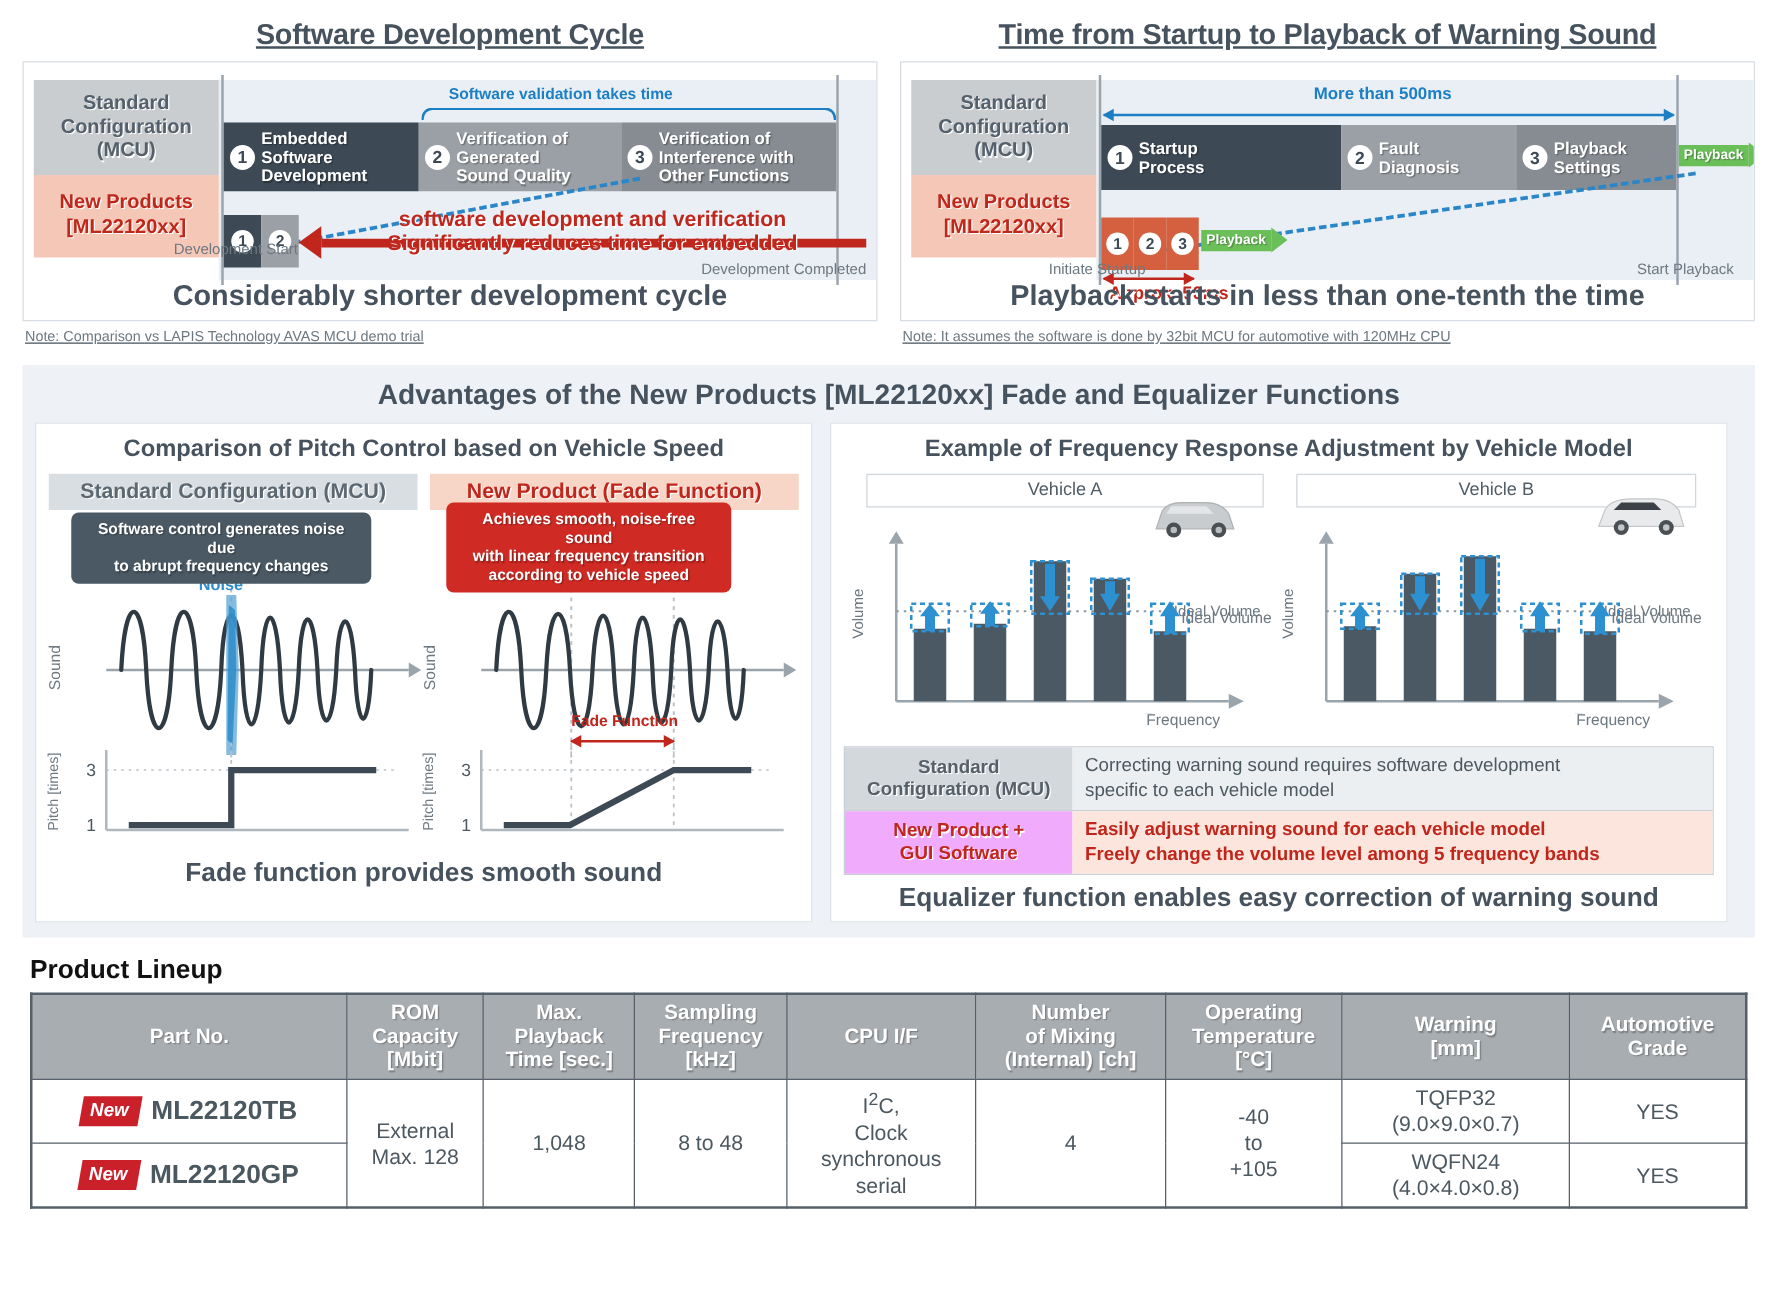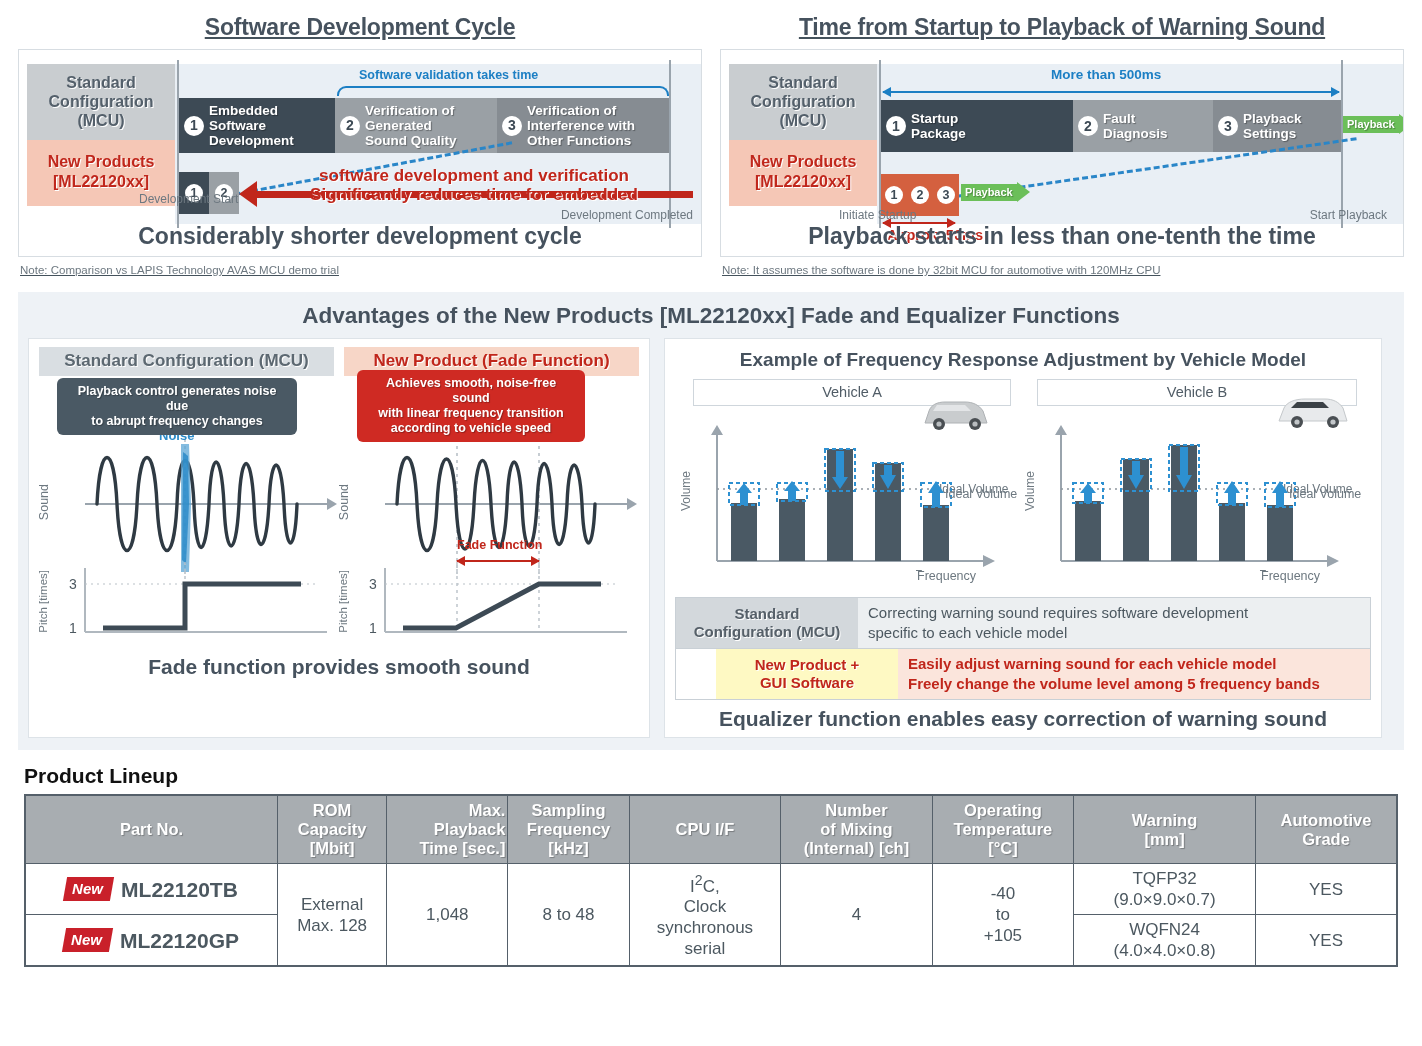--- a/index.html
+++ b/index.html
@@ -170,21 +170,21 @@
 
   .tbl-two { margin-top:6px; border:1px solid #c9d0d6; }
   .tbl-two .r { display:flex; border-bottom:1px solid #c9d0d6; }
   .tbl-two .r:last-child { border-bottom:none; }
   .tbl-two .c1 {
     width:182px; display:flex; align-items:center; justify-content:center;
     text-align:center; font-weight:bold; font-size:15px; line-height:18px;
     padding:5px 4px; text-shadow:1px 1px 0 #fff;
   }
   .tbl-two .r.std .c1 { background:#d3d8dc; color:#566069; }
-  .tbl-two .r.new .c1 { background:#fef9c3; color:#c0261b;margin-left:40px; }
+  .tbl-two .r.new .c1 { background:#f0abfc; color:#c0261b; }
   .tbl-two .c2 { flex:1; padding:5px 10px; font-size:15px; line-height:20px; }
   .tbl-two .r.std .c2 { background:#eceff1; color:#4c5860; }
   .tbl-two .r.new .c2 { background:#fbe5dc; color:#c0261b; font-weight:bold; }
 
   .mid-caption {
     text-align:center; font-size:21px; font-weight:bold; color:#46525e;
     margin-top:7px; text-shadow:1.5px 1.5px 0 #fff;
   }
 
   
@@ -323,21 +323,21 @@
           <div class="vline" style="left:158px;"></div>
           <div class="vline" style="left:620px;"></div>
 
           <div class="blue-txt" style="left:330px; top:17px;">More than 500ms</div>
           <div class="bluearrow" style="left:162px; top:41px; width:456px;"></div>
 
           <div class="blk dark" style="left:160px; top:50px; width:192px; height:52px;">
             <div class="num">1</div>
             <div>
               <div>Startup</div>
-              <div>Package</div>
+              <div>Process</div>
             </div>
           </div>
           <div class="blk mid" style="left:352px; top:50px; width:140px; height:52px;">
             <div class="num">2</div>
             <div>
               <div>Fault</div>
               <div>Diagnosis</div>
             </div>
           </div>
           <div class="blk lgt" style="left:492px; top:50px; width:128px; height:52px;">
@@ -381,20 +381,21 @@
       </div>
       <div class="note">Note: It assumes the software is done by 32bit MCU for automotive with 120MHz CPU</div>
     </div>
   </div>
 
   <div class="mid-section">
     <div class="mid-title">Advantages of the New Products [ML22120xx] Fade and Equalizer Functions</div>
     <div class="mid-cols">
 
       <div class="mid-left">
+        <div class="sub-title">Comparison of Pitch Control based on Vehicle Speed</div>
         <div class="hdr-pair">
           <div class="hdr-std">Standard Configuration (MCU)</div>
           <div class="hdr-new">New Product (Fade Function)</div>
         </div>
 
         <div style="position:relative; height:268px; margin-top:4px;">
 
           <svg width="300" height="150" style="position:absolute; left:0; top:46px;">
             <line x1="46" y1="78" x2="288" y2="78" stroke="#9aa4ad" stroke-width="2"></line>
             <polygon points="288,72 298,78 288,84" fill="#9aa4ad"></polygon>
@@ -407,21 +408,21 @@
                      C232 26, 242 26, 245 78 C247 130, 256 130, 258 78" fill="none" stroke="#2f3a43" stroke-width="3.4" stroke-linecap="round"></path>
             <path d="M142 18 L150 18 L152 78 L150 146 L142 146 Z" fill="#5ba6d6" opacity="0.75"></path>
             <path d="M144 26 L149 30 L150 78 L147 138 L143 134 Z" fill="#2d8cc9" opacity="0.85"></path>
           </svg>
           <div style="position:absolute; left:-2px; top:104px;">
             <span class="ax-label" style="position:static; display:inline-block;">Sound</span>
           </div>
           <div style="position:absolute; left:120px; top:48px; font-size:13px; font-weight:bold; color:#2d8cc9;">Noise</div>
 
           <div class="callout grey" style="left:18px; top:-2px; width:240px;">
-            <div>Playback control generates noise due</div>
+            <div>Software control generates noise due</div>
             <div>to abrupt frequency changes</div>
           </div>
 
           <svg width="300" height="86" style="position:absolute; left:0; top:182px;">
             <line x1="46" y1="6" x2="46" y2="70" stroke="#b0b8bf" stroke-width="2"></line>
             <line x1="46" y1="70" x2="288" y2="70" stroke="#b0b8bf" stroke-width="2"></line>
             <line x1="46" y1="22" x2="280" y2="22" stroke="#b9c1c8" stroke-width="1.2" stroke-dasharray="2,4"></line>
             <line x1="146" y1="0" x2="146" y2="70" stroke="#b9c1c8" stroke-width="1.4" stroke-dasharray="3,4"></line>
             <polyline points="64,66 144,66 146,66 146,22 262,22" fill="none" stroke="#3d4a55" stroke-width="5"></polyline>
             <text x="34" y="27" font-family="Liberation Sans, sans-serif" font-size="14" fill="#4c5860" text-anchor="middle">3</text>
@@ -603,21 +604,21 @@
     <thead>
       <tr>
         <th style="width:250px;">
           <div>Part No.</div>
         </th>
         <th style="width:108px;">
           <div>ROM</div>
           <div>Capacity</div>
           <div>[Mbit]</div>
         </th>
-        <th style="width:120px;text-align:right;">
+        <th style="width:120px;">
           <div>Max.</div>
           <div>Playback</div>
           <div>Time [sec.]</div>
         </th>
         <th style="width:120px;">
           <div>Sampling</div>
           <div>Frequency</div>
           <div>[kHz]</div>
         </th>
         <th style="width:150px;">

